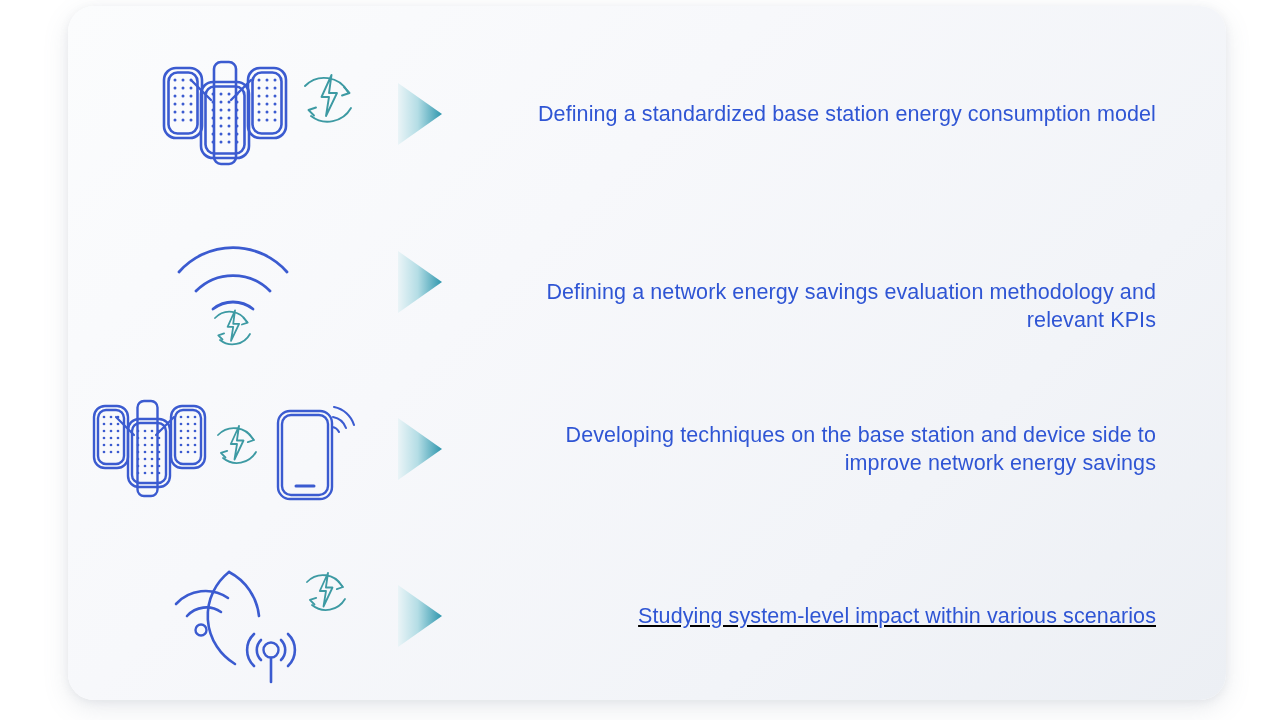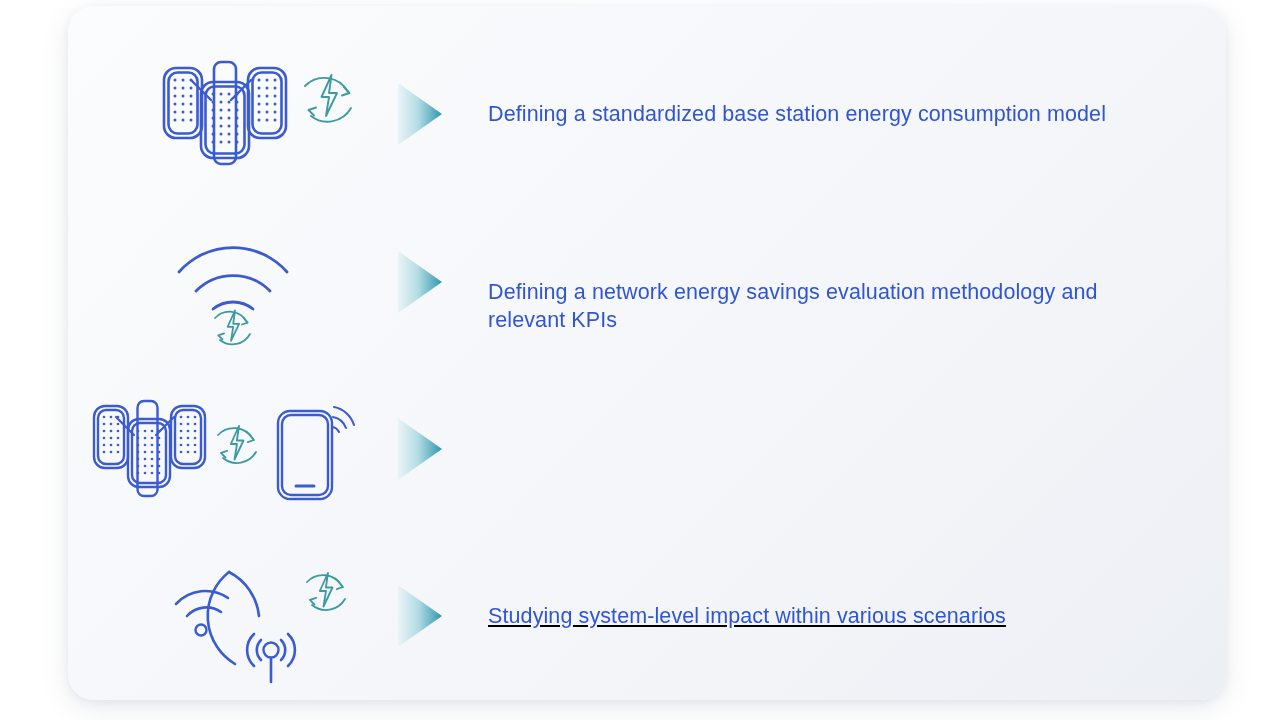--- a/index.html
+++ b/index.html
@@ -33,20 +33,21 @@
                 0 2px 8px rgba(120,130,150,0.10);
     overflow: hidden;
   }
 
   .rows {
     position: absolute;
     left: 0;
     top: 0;
     width: 100%;
     height: 100%;
+    text-align: right;
   }
 
   .row {
     position: absolute;
     left: 0;
     width: 100%;
     height: 160px;
     display: flex;
     align-items: center;
   }
@@ -359,20 +360,23 @@
             <defs>
               <linearGradient id="ag3" x1="0" y1="0" x2="1" y2="0">
                 <stop offset="0%" stop-color="#eaf4f7"></stop>
                 <stop offset="45%" stop-color="#b4dde5"></stop>
                 <stop offset="100%" stop-color="#2e96ad"></stop>
               </linearGradient>
             </defs>
             <path d="M0 0 L44 31 L0 62 Z" fill="url(#ag3)"></path>
           </svg>
         </div>
+        <div class="text-cell">
+          <div class="row-text">Developing techniques on the base station and device side to improve network energy savings</div>
+        </div>
       </div>
 
       <div class="row row-3">
         <div class="icon-cell">
           <svg width="300" height="140" viewBox="0 0 300 140">
             <g fill="none" stroke="#3b5bd0" stroke-width="2.6" stroke-linecap="round">
               <path d="M146 26 A56 56 0 0 0 152 118"></path>
               <path d="M146 26 A56 56 0 0 1 176 70"></path>
             </g>
             <g fill="none" stroke="#3b5bd0" stroke-width="2.6" stroke-linecap="round">

